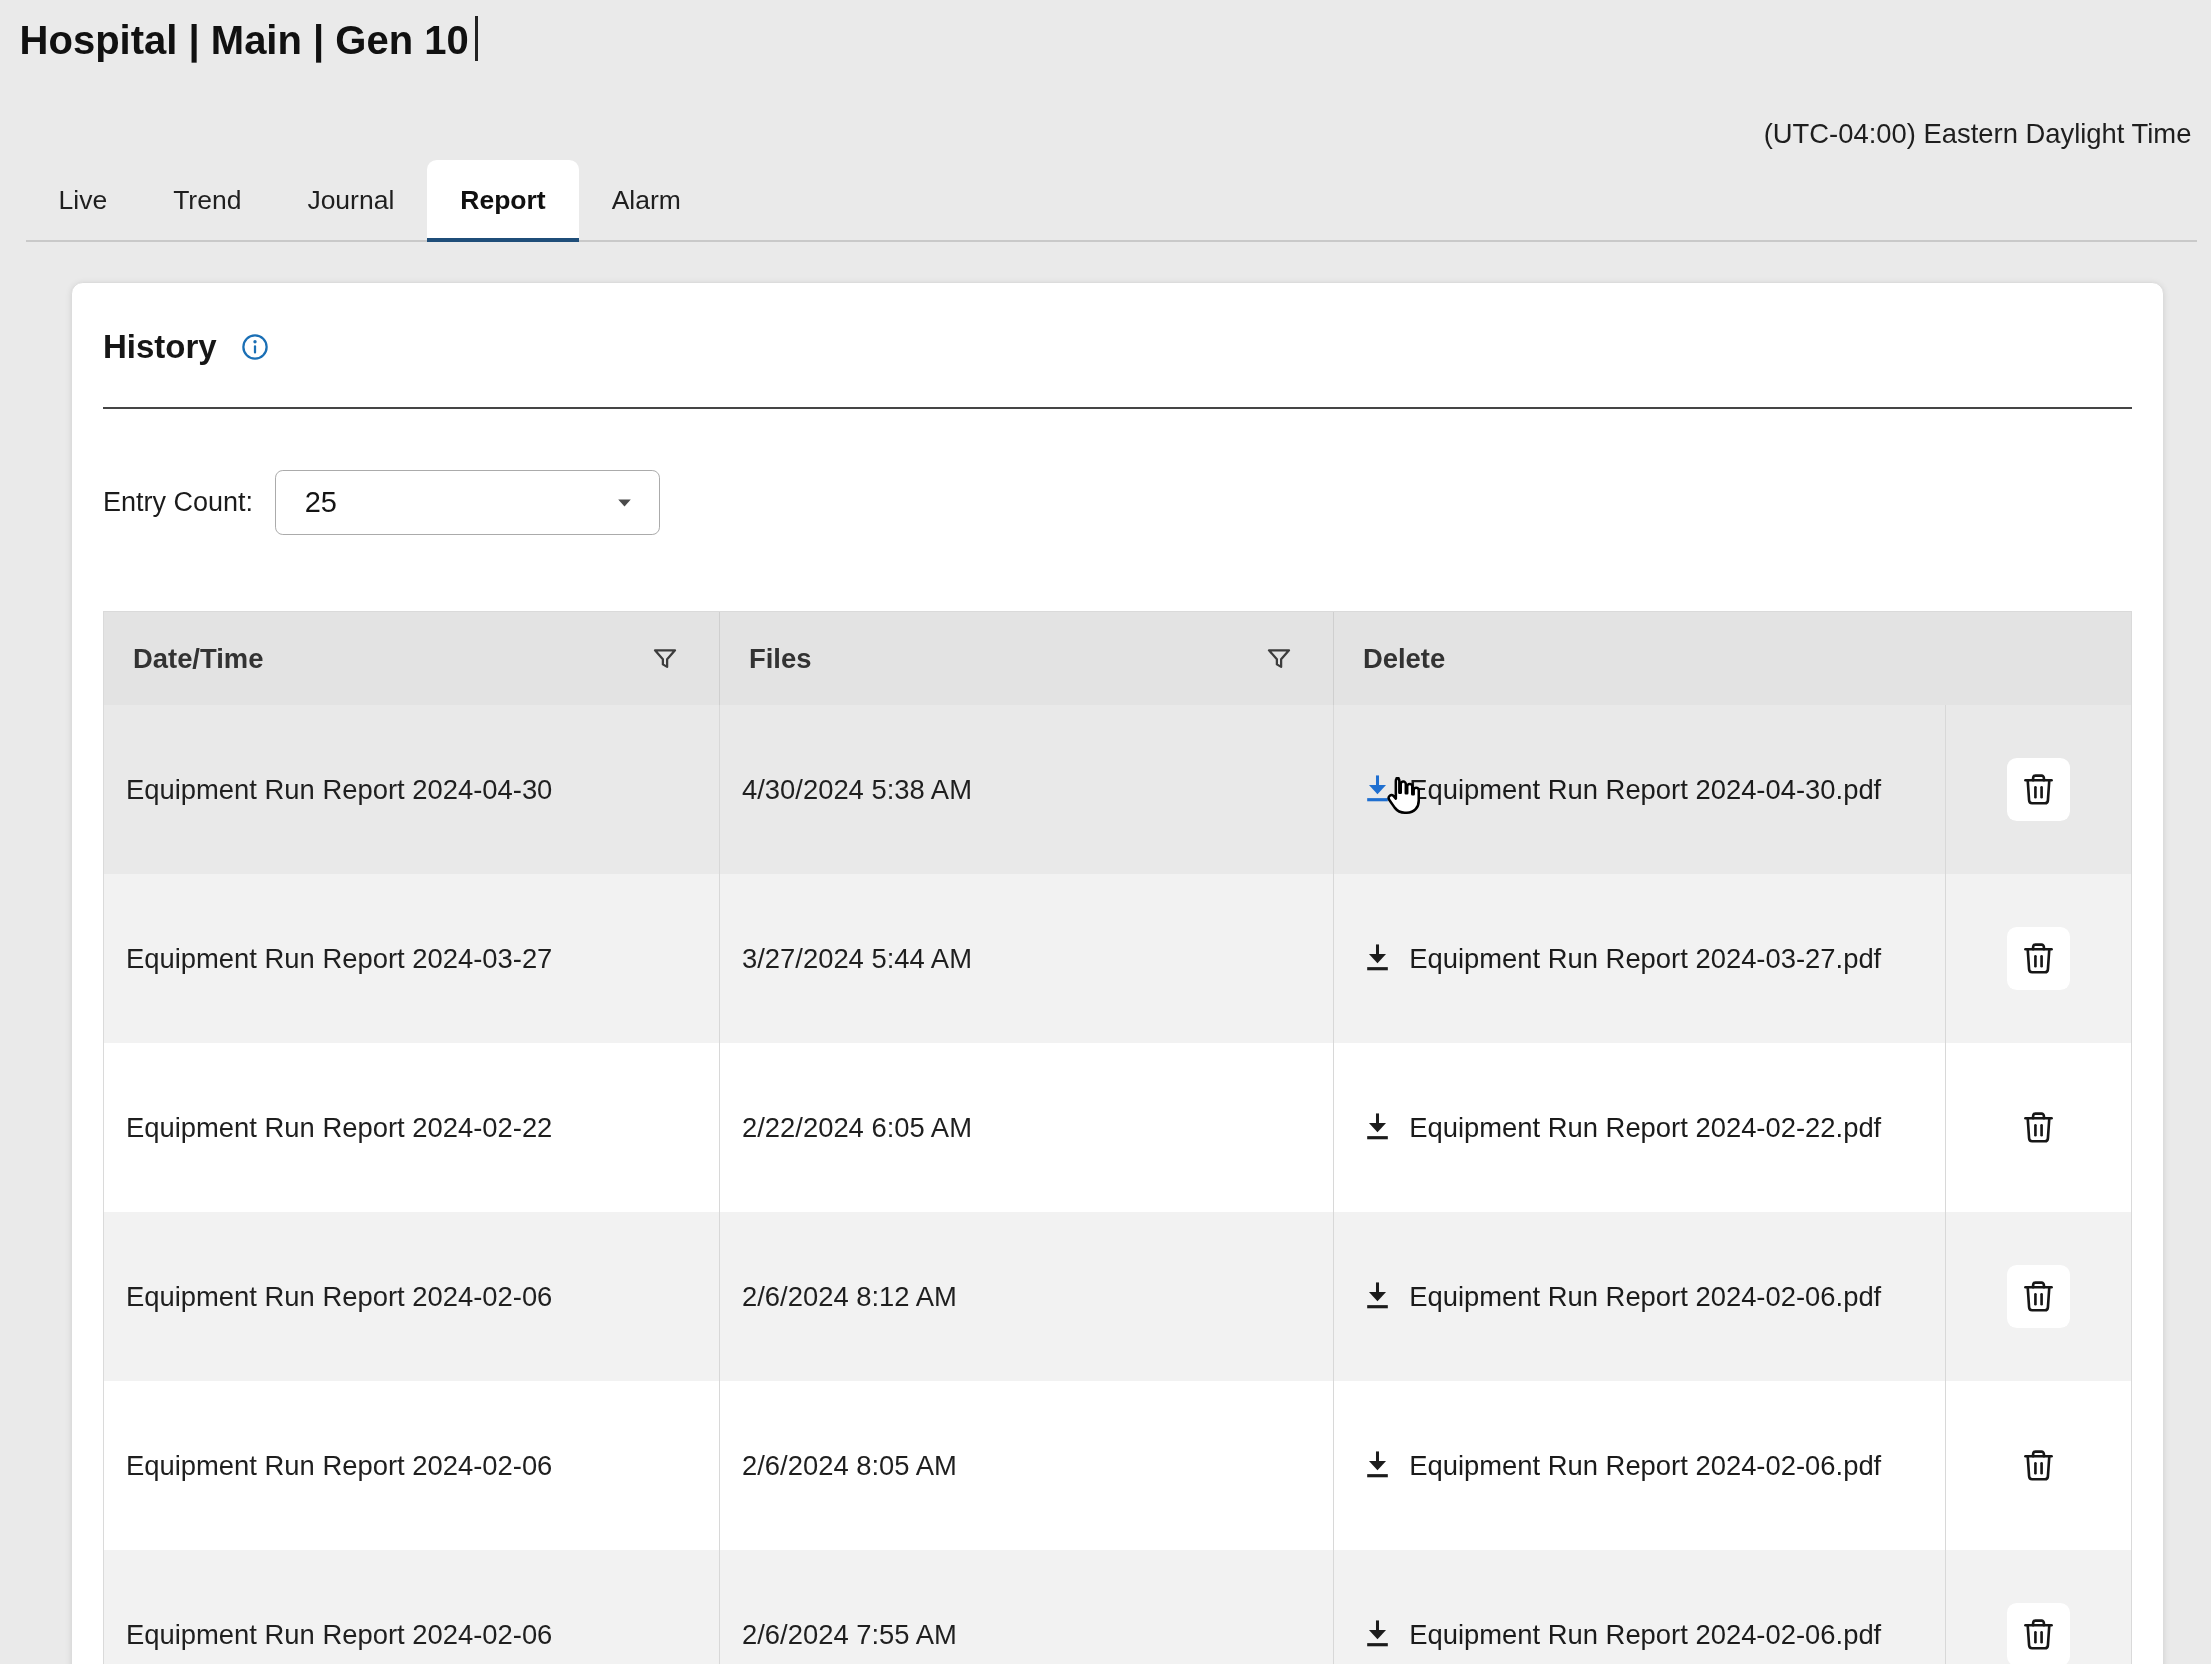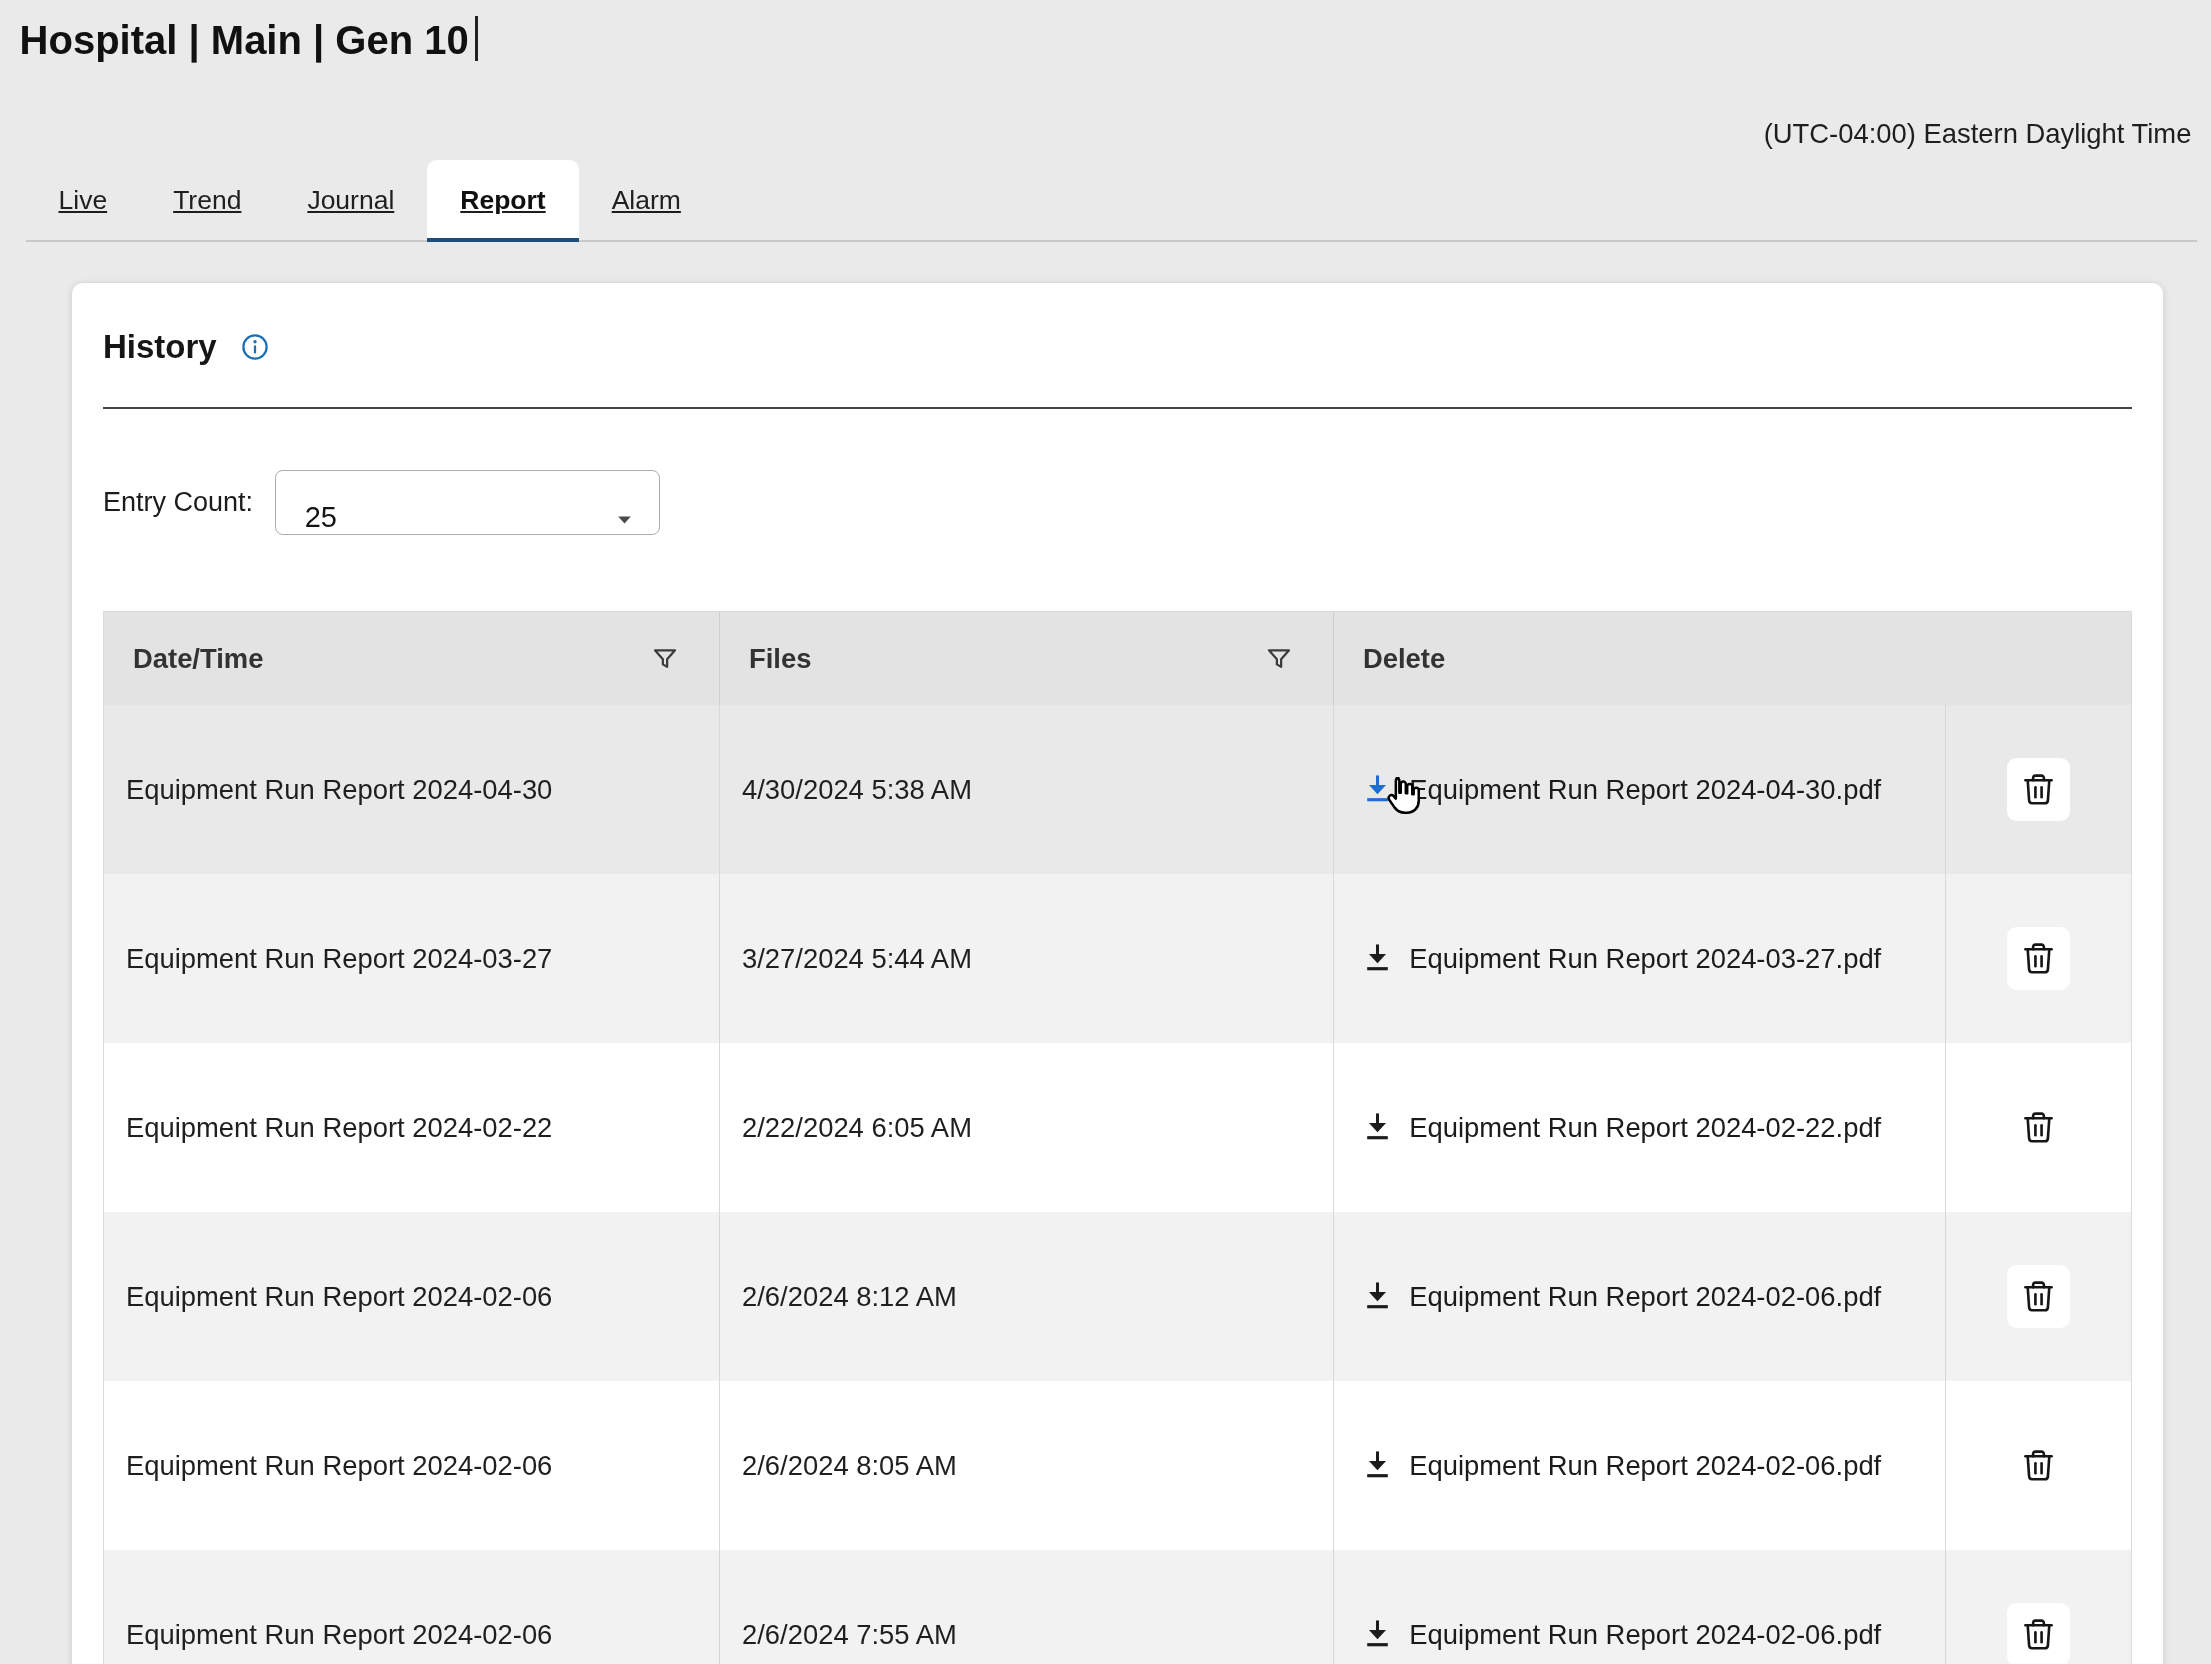--- a/index.html
+++ b/index.html
@@ -10,41 +10,41 @@
     position:relative; overflow:hidden;
   }
 
   
   .page-title { position:absolute; top:15.7px; left:19.6px; font-size:40px; font-weight:700; color:#111; white-space:nowrap; }
   .text-caret { display:inline-block; width:2.9px; height:45px; background:#222; margin-left:5.9px; vertical-align:-6.9px; }
   .timezone { position:absolute; top:118px; right:19.6px; font-size:27.4px; color:#1e1e1e; }
 
   
   .tabstrip { position:absolute; top:160px; left:25.5px; right:13.7px; height:82px;
-              border-bottom:2px solid #c9c9c9; display:flex; align-items:stretch;text-decoration:underline; }
+              border-bottom:2px solid #c9c9c9; display:flex; align-items:stretch; }
   .tab { font-size:26.5px; color:#1f1f1f; padding:0 33px; display:flex; align-items:center;
          background:transparent; border:none; cursor:pointer; position:relative;
          font-family:inherit; }
   .tab.active { background:#fff; border-radius:9.8px 9.8px 0 0; font-weight:700; color:#101010; }
   .tab.active::after { content:""; position:absolute; left:0; right:0; bottom:-2px; height:3.9px;
                        background:var(--active-tab-underline,#1f4e79); }
 
   
   .card { position:absolute; left:71px; top:282px; width:2093px; height:1490px;
           background:#fff; border:1px solid #dcdcdc; border-radius:11.8px;
           box-shadow:0 1px 5.9px rgba(0,0,0,.10); padding:45px 31px 0; }
   .card-head { display:flex; align-items:center; gap:23px; }
   .card-head h2 { font-size:33px; font-weight:700; color:#161616; }
   .info-ic { width:30px; height:30px; color:var(--info-icon,#1a6fb5); cursor:pointer; display:block; }
   .rule { margin-top:41px; border:none; border-top:2px solid #454545; }
 
   .entry-row { margin-top:61px; display:flex; align-items:center; gap:21.6px; }
   .entry-label { font-size:27px; color:#1b1b1b; }
   .select { width:385px; height:65px; border:1px solid #ababab; border-radius:7.8px; background:#fff;
-            display:flex; align-items:flex-end; justify-content:space-between;
+            display:flex; align-items:center; justify-content:space-between;
             padding:0 19.6px 0 29px; font-size:29px; color:#141414; cursor:pointer; }
   .select-caret { width:29px; height:29px; display:block; }
 
   
   .table { margin-top:76px; border:1px solid #dadada; }
   .thead, .trow { display:grid; grid-template-columns:616px 614px 612px 1fr; }
   .thead { background:#e3e3e3; }
   .th { height:93px; display:flex; align-items:center; justify-content:space-between;
         padding:0 39px 0 29px; font-size:27.4px; font-weight:700; color:#333;
         border-right:1px solid #cfcfcf; }

